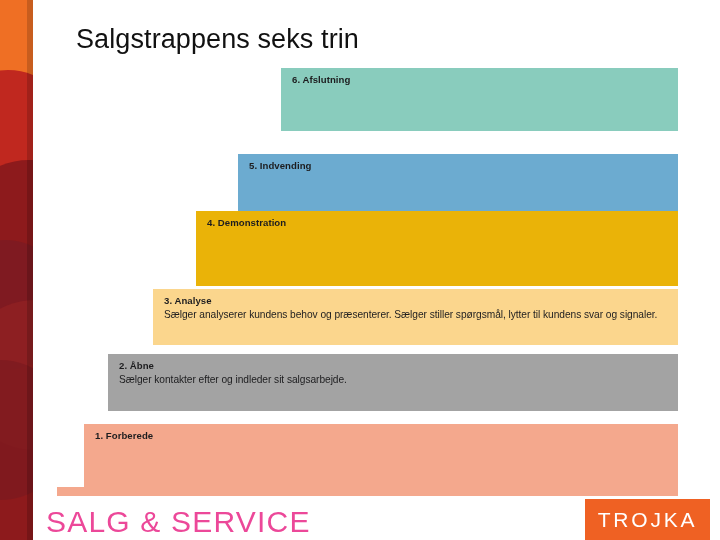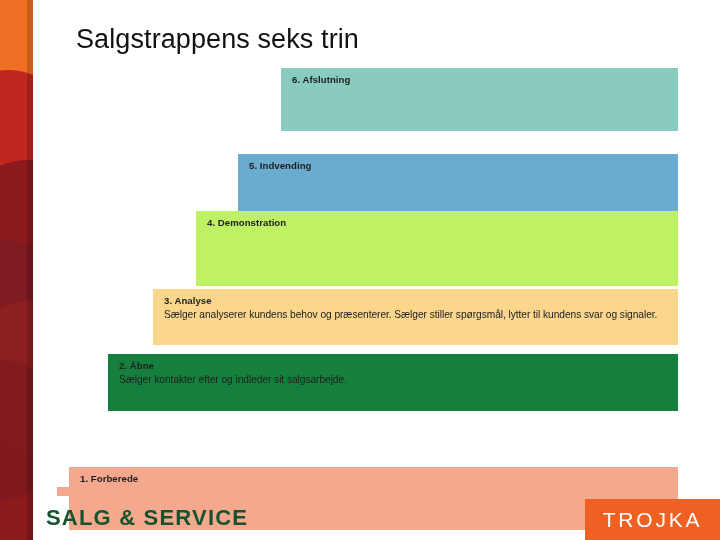--- a/index.html
+++ b/index.html
@@ -81,36 +81,36 @@
     font-size: 10.2px; font-weight: 400;
     line-height: 1.42;
     letter-spacing: -.05px;
   }
 
   #step6 { top: 68px;  left: 281px; height: 63px; background: #89ccbd; }
   #step5 { top: 134px; left: 238px; height: 74px; background: #6cabd0; margin-top: 20px; }
   #step4 { top: 211px; left: 196px; height: 75px; background: #b8d9ec; }
   #step3 { top: 289px; left: 153px; height: 56px; background: #fbd68d; }
   #step2 { top: 354px; left: 108px; height: 57px; background: #e0ecd9; }
-  #step1 { top: 424px; left: 69px;  height: 63px; background: #f4a88d; margin-top: 43px; }
+  #step1 { top: 424px; left: 84px;  height: 63px; background: #f4a88d; }
 
   
   #footer-bar {
     position: absolute; left: 57px; top: 487px;
     width: 621px; height: 9px;
     background: #f4a88d;
   }
   #footer-title {
     position: absolute; left: 46px; top: 505px;
-    font-size: 22px; font-weight: 700;
-    color: #14532d; letter-spacing: 1.2px;
+    font-size: 30px; font-weight: 400;
+    color: #ec4899; letter-spacing: 1.2px;
   }
   #logo {
     position: absolute; left: 585px; top: 499px;
-    width: 135px; height: 41px;
+    width: 125px; height: 41px;
     background: #ef6123;
     display: flex; align-items: center; justify-content: center;
   }
   #logo-text {
     font-size: 21px; font-weight: 400; color: #ffffff;
     letter-spacing: 2.8px;
   }
 </style>
 </head>
 <body>
@@ -134,30 +134,30 @@
   <div id="stair">
 
     <div class="step" id="step6" style="background: rgb(137, 204, 189);">
       <div class="step-title">6. Afslutning</div>
     </div>
 
     <div class="step" id="step5" style="background: rgb(108, 171, 208);">
       <div class="step-title">5. Indvending</div>
     </div>
 
-    <div class="step" id="step4" style="background: #bef264;">
+    <div class="step" id="step4" style="background: #eab308;">
       <div class="step-title">4. Demonstration</div>
     </div>
 
     <div class="step" id="step3" style="background: rgb(251, 214, 141);">
       <div class="step-title">3. Analyse</div>
       <div class="step-body">Sælger analyserer kundens behov og præsenterer. Sælger stiller spørgsmål, lytter til kundens svar og signaler.</div>
     </div>
 
-    <div class="step" id="step2" style="background: #15803d;">
+    <div class="step" id="step2" style="background: #a3a3a3;">
       <div class="step-title">2. Åbne</div>
       <div class="step-body">Sælger kontakter efter og indleder sit salgsarbejde.</div>
     </div>
 
     <div class="step" id="step1" style="background: rgb(244, 168, 141);">
       <div class="step-title">1. Forberede</div>
     </div>
 
   </div>
 

